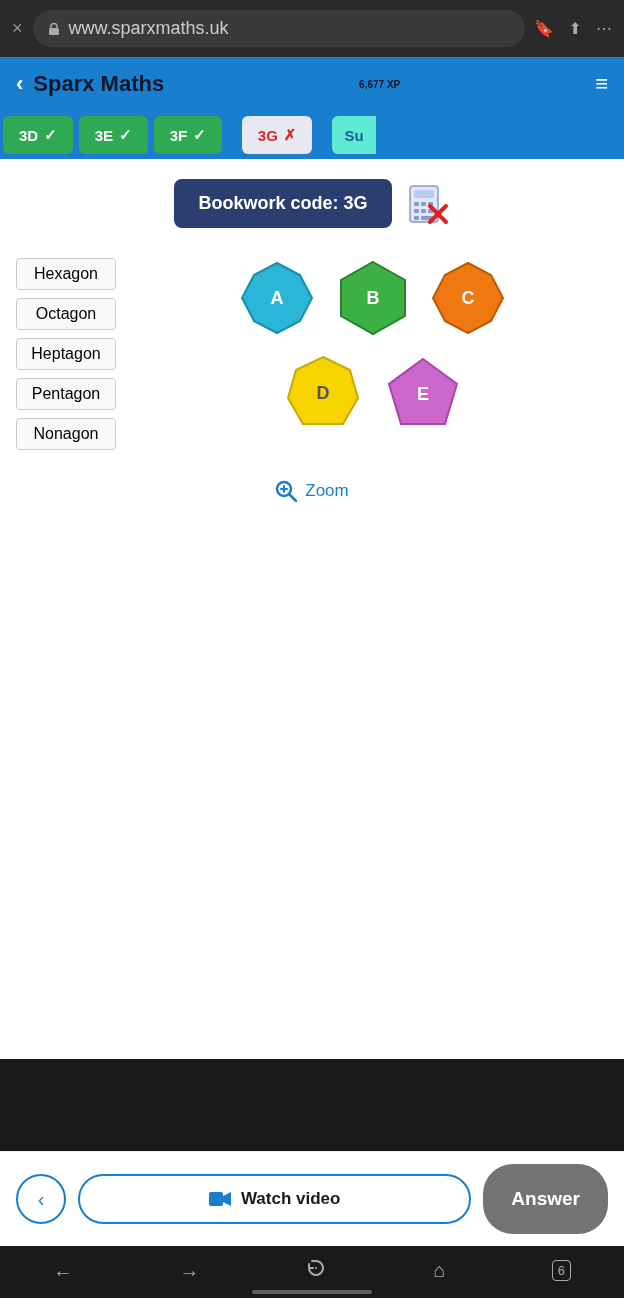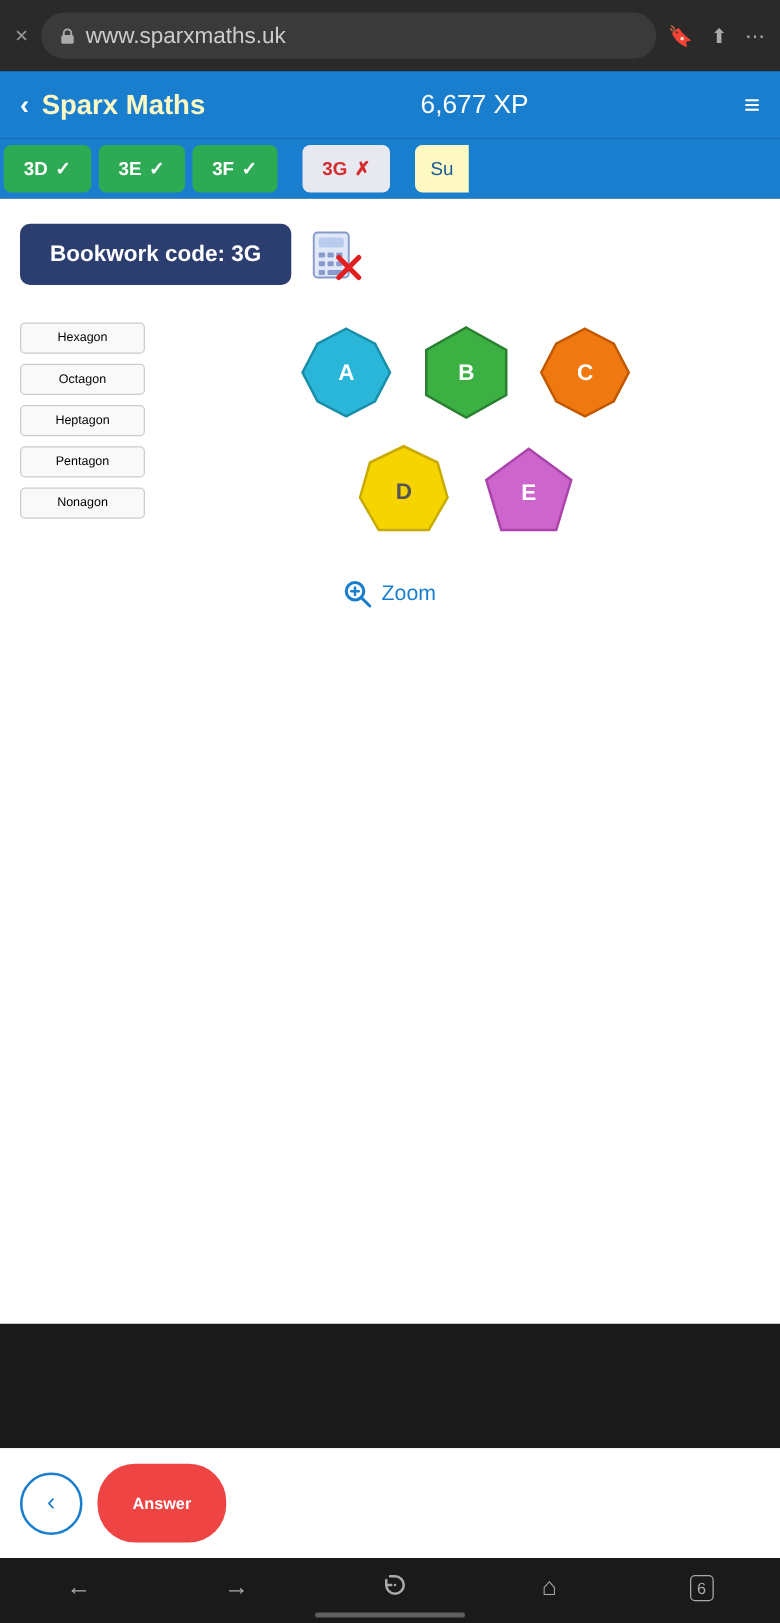--- a/index.html
+++ b/index.html
@@ -56,27 +56,28 @@
       display: flex;
       align-items: center;
       gap: 10px;
     }
     .back-arrow {
       color: white;
       font-size: 22px;
       font-weight: bold;
     }
     .app-title {
-      color: #fef9c3;
+      color: #0f172a;
       font-size: 22px;
       font-weight: bold;
     }
     .xp-badge {
-      color: #ffffff;
-      font-size: 21px;
+      color: #0f172a;
+      font-size: 10px;
+      font-weight: bold;
     }
     .hamburger {
       color: white;
       font-size: 22px;
     }
 
     
     .tab-bar {
       background: #1a7ecf;
       display: flex;
@@ -98,42 +99,43 @@
       border-radius: 6px;
       margin: 5px 3px;
     }
     .tab-active {
       background: #e8e8f0;
       color: #d42c2c;
       border-radius: 6px;
       margin: 5px 17px;
     }
     .tab-su {
-      background: #fef9c3;
+      background: #5eead4;
       color: #1a5a9a;
       padding: 10px 12px;
       font-size: 15px;
-      font-weight: normal;
+      font-weight: bold;
       margin: 5px 3px;
       border-radius: 6px 0 0 6px;
     }
 
     
     .main-content {
       background: white;
       min-height: 900px;
       padding: 20px 16px;
     }
 
     
     .bookwork-bar {
       display: flex;
       align-items: center;
       gap: 14px;
       margin-bottom: 30px;
+      justify-content: center;
     }
     .bookwork-code {
       background: #2c3e70;
       color: white;
       padding: 14px 24px;
       border-radius: 8px;
       font-size: 18px;
       font-weight: bold;
     }
     .calc-icon {
@@ -167,21 +169,21 @@
     .labels-column {
       display: flex;
       flex-direction: column;
       gap: 8px;
       min-width: 100px;
     }
     .label-box {
       border: 1.5px solid #ccc;
       border-radius: 4px;
       padding: 6px 12px;
-      font-size: 10px;
+      font-size: 16px;
       text-align: center;
       background: #f9f9f9;
       cursor: pointer;
     }
     .shapes-area {
       display: flex;
       flex-direction: column;
       gap: 14px;
       flex: 1;
     }
@@ -246,26 +248,26 @@
       align-items: center;
       justify-content: center;
       gap: 10px;
       color: #1a1a1a;
       font-size: 17px;
       font-weight: bold;
       background: white;
       cursor: pointer;
     }
     .answer-btn {
-      background: #ef4444;
+      background: #737373;
       color: white;
       border: none;
       border-radius: 30px;
       padding: 24px 28px;
-      font-size: 13px;
+      font-size: 19px;
       font-weight: bold;
       cursor: pointer;
     }
 
     
     .device-nav {
       position: fixed;
       bottom: 0;
       left: 0;
       width: 624px;
@@ -431,20 +433,27 @@
       <line x1="6" y1="9" x2="12" y2="9" stroke="#1a7ecf" stroke-width="2" stroke-linecap="round"></line>
     </svg>
     <span>Zoom</span>
   </div>
 
 </div>
 
 <div class="action-bar">
   <button class="back-btn-circle">
     <span>‹</span>
+  </button>
+  <button class="watch-video-btn">
+    <svg width="22" height="18" viewBox="0 0 22 18">
+      <rect x="0" y="2" width="14" height="14" rx="2" fill="#1a7ecf"></rect>
+      <polygon points="14,6 22,2 22,16 14,12" fill="#1a7ecf"></polygon>
+    </svg>
+    <span>Watch video</span>
   </button>
   <button class="answer-btn">
     <span>Answer</span>
   </button>
 </div>
 
 <div class="device-nav">
   <span class="nav-icon">←</span>
   <span class="nav-icon">→</span>
   <span class="nav-icon" style="font-size:18px;">

